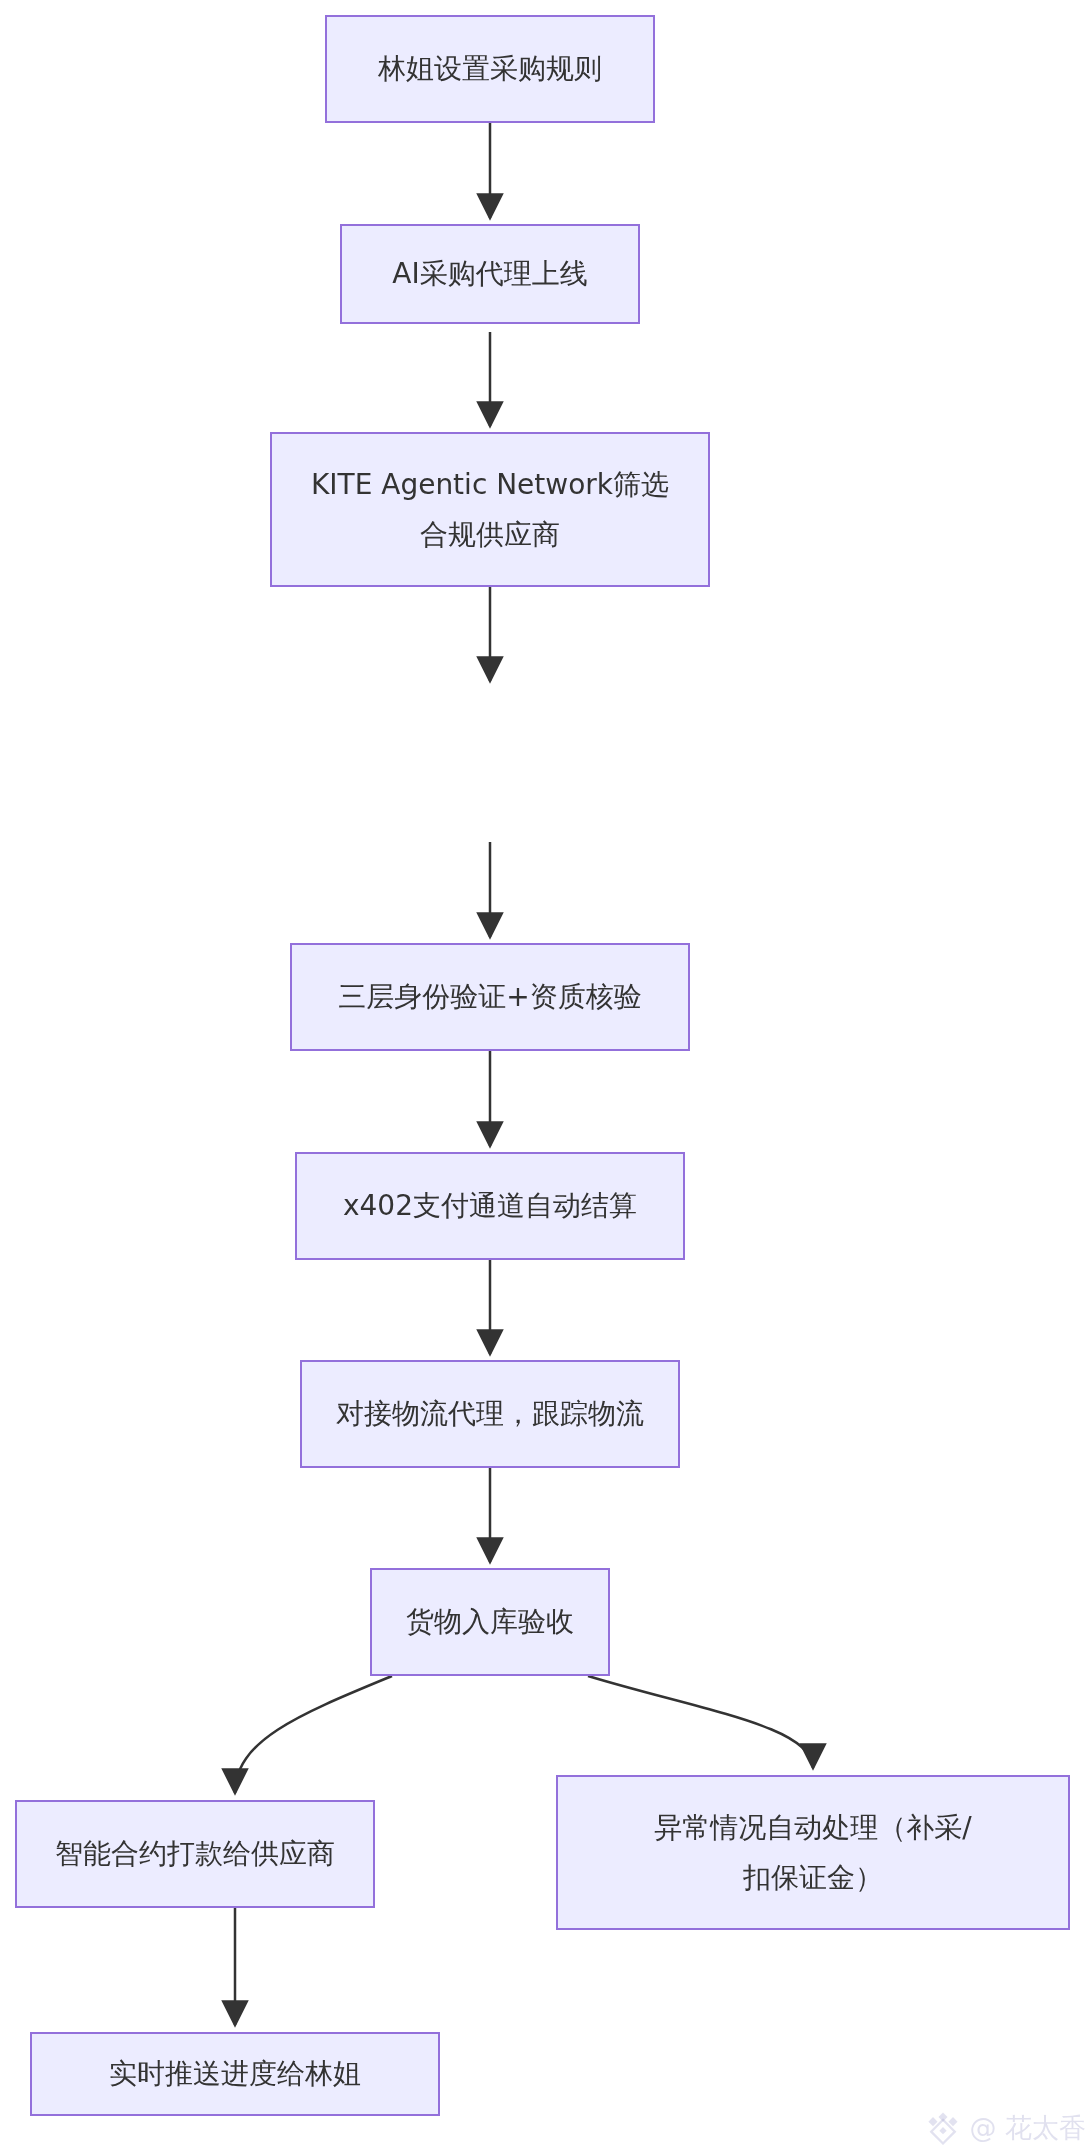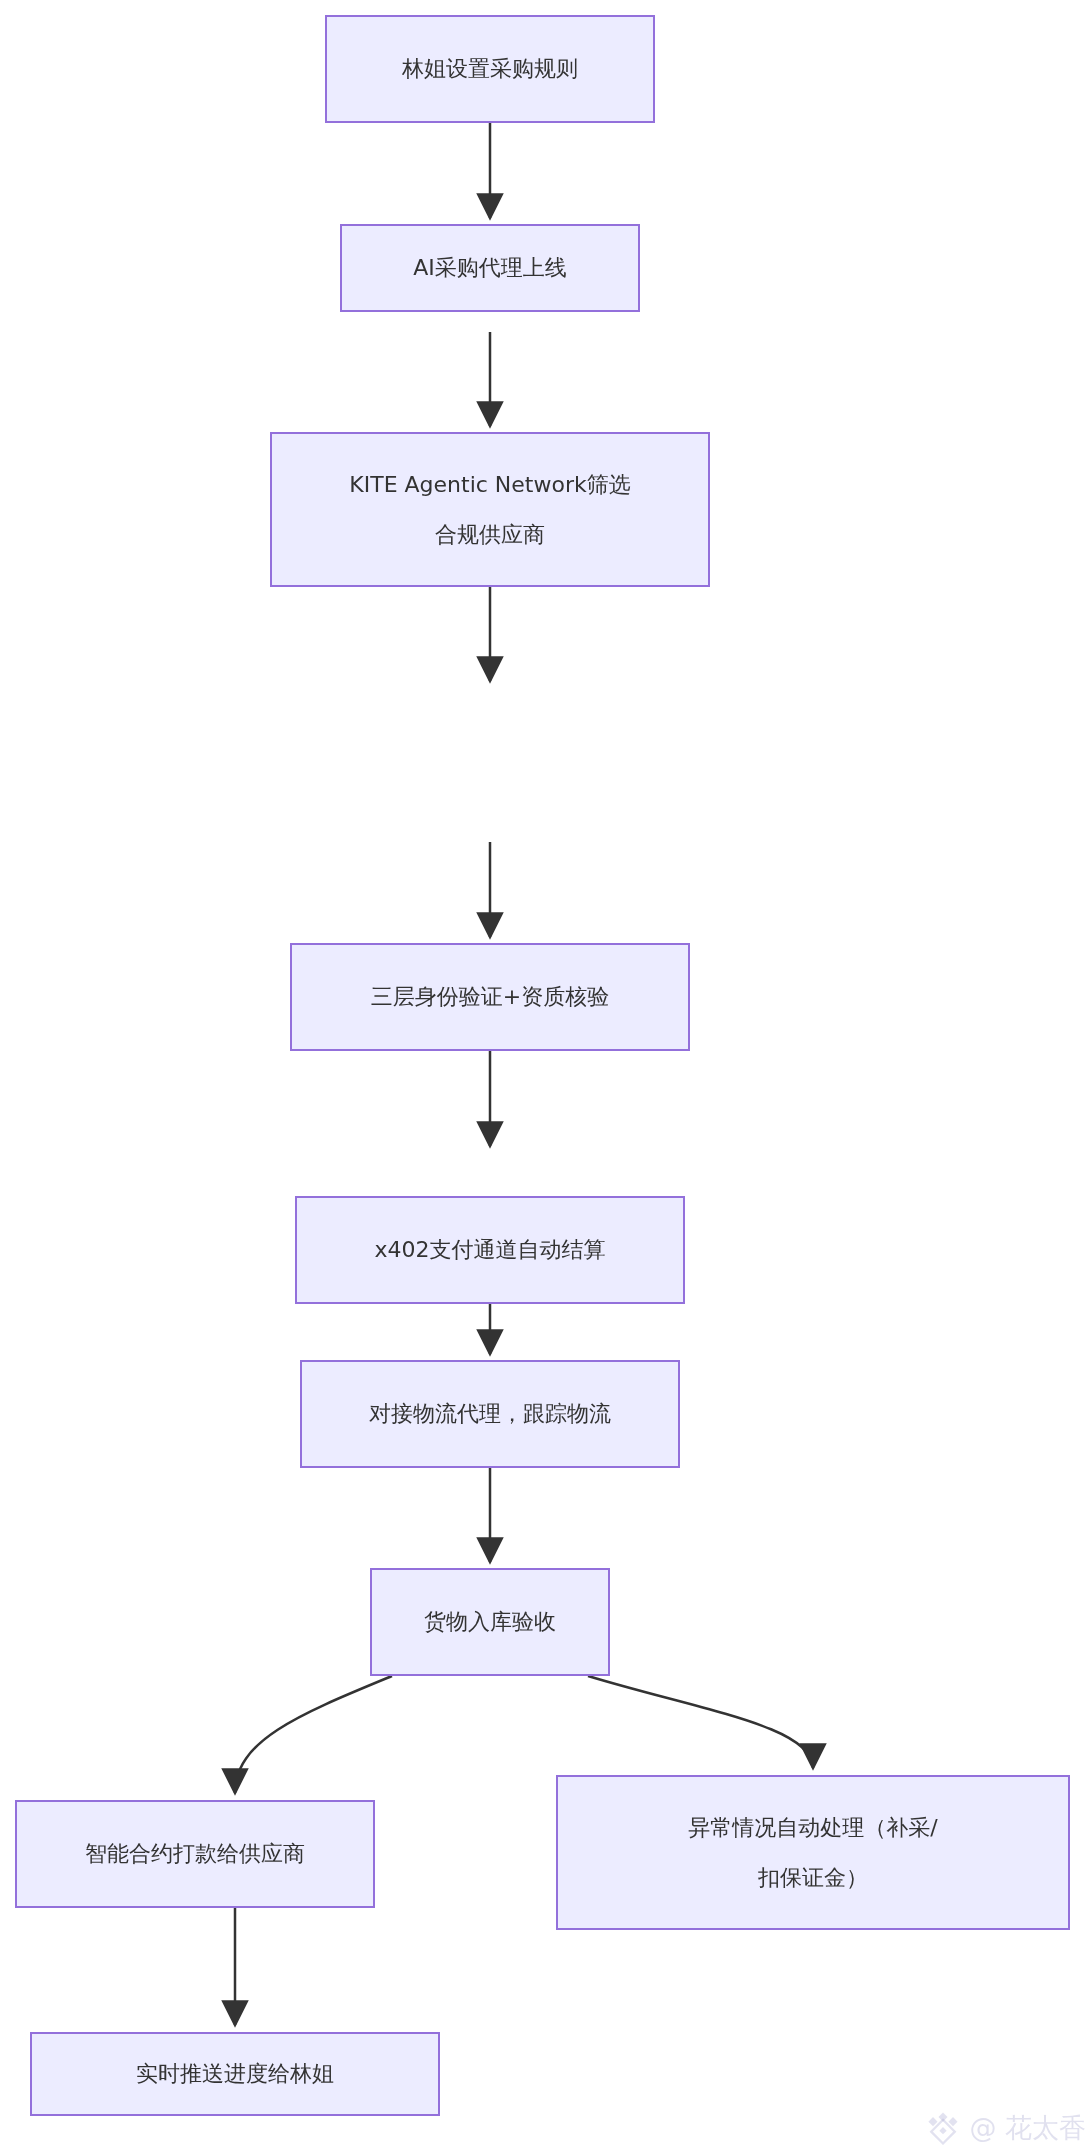--- a/index.html
+++ b/index.html
@@ -26,32 +26,32 @@
   .node {
     position: absolute;
     box-sizing: border-box;
     background: #ECECFF;
     border: 2px solid #9370DB;
     color: #333333;
     display: flex;
     align-items: center;
     justify-content: center;
     text-align: center;
-    font-size: 22px;
+    font-size: 28px;
     line-height: 50px;
     white-space: pre-line;
     z-index: 1;
   }
   
   .n1  { left: 325px; top: 15px;   width: 330px; height: 108px; }
-  .n2  { left: 340px; top: 224px;  width: 300px; height: 88px; }
+  .n2  { left: 340px; top: 224px;  width: 300px; height: 100px; }
   .n3  { left: 270px; top: 432px;  width: 440px; height: 155px; }
   .n4  { left: 270px; top: 687px;  width: 440px; height: 155px; }
   .n5  { left: 290px; top: 943px;  width: 400px; height: 108px; }
-  .n6  { left: 295px; top: 1152px; width: 390px; height: 108px; margin-top: 44px; }
+  .n6  { left: 295px; top: 1152px; width: 390px; height: 108px; }
   .n7  { left: 300px; top: 1360px; width: 380px; height: 108px; }
   .n8  { left: 370px; top: 1568px; width: 240px; height: 108px; }
   .n9  { left: 15px;  top: 1800px; width: 360px; height: 108px; }
   .n10 { left: 30px;  top: 2032px; width: 410px; height: 84px; }
   .n11 { left: 556px; top: 1775px; width: 514px; height: 155px; }
 
   .watermark {
     position: absolute;
     right: 6px;
     bottom: 8px;

